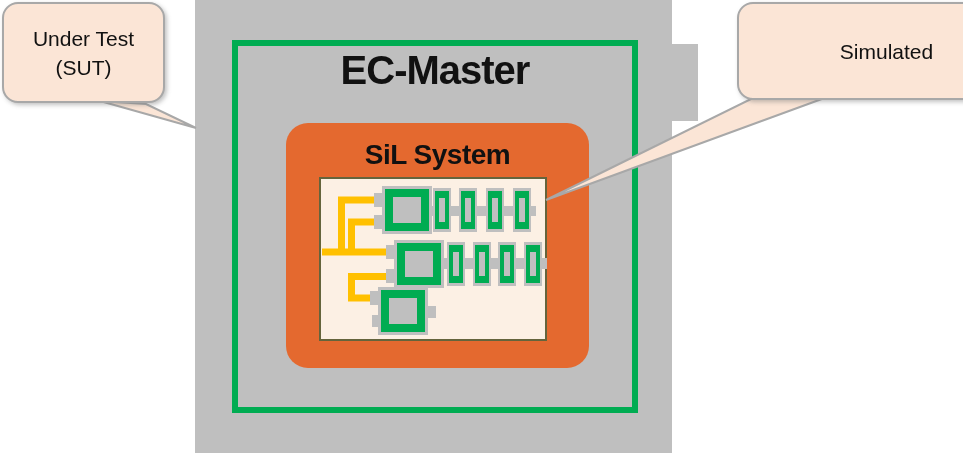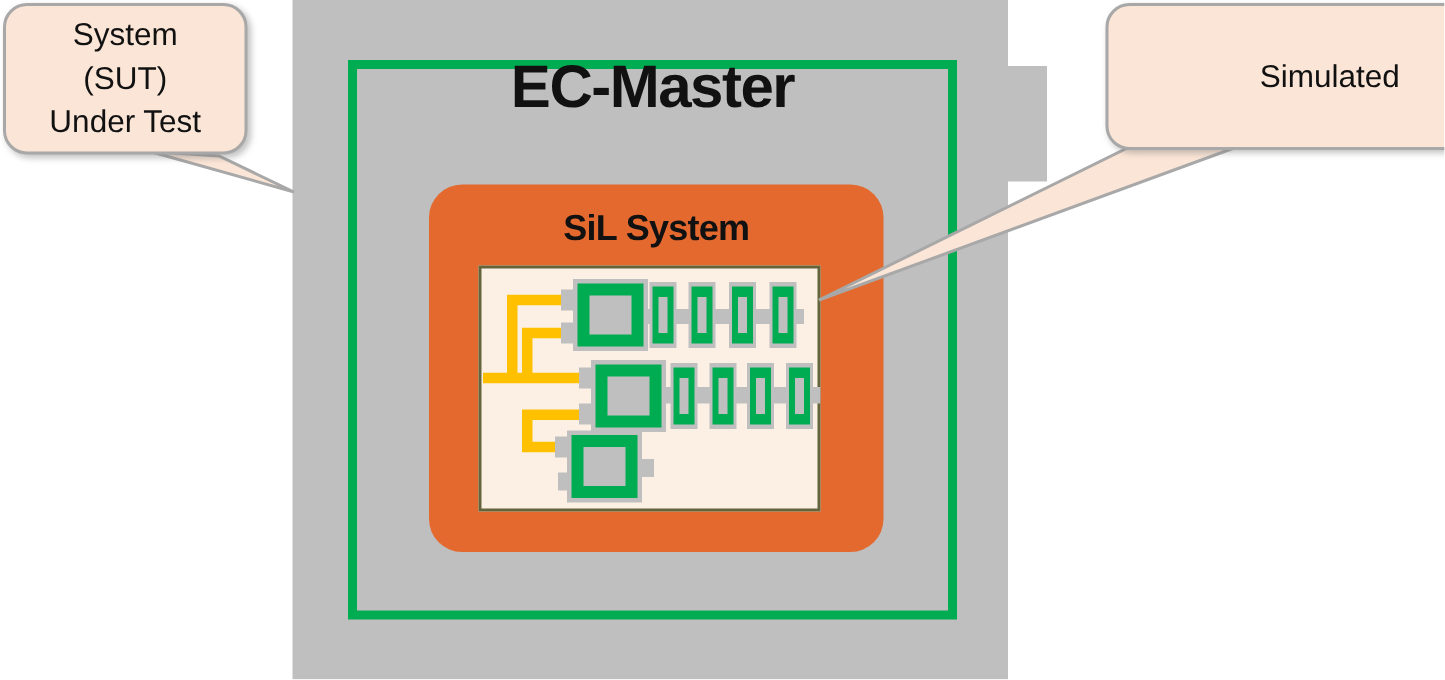--- a/index.html
+++ b/index.html
@@ -6,24 +6,24 @@
   .canvas{
     position:relative;width:963px;height:453px;background:#ffffff;overflow:hidden;
     font-family:"Liberation Sans", sans-serif;color:#1a1a1a;
   }
   .abs{position:absolute;}
   
   .gray-box{left:195px;top:0;width:477px;height:453px;background:#BFBFBF;}
   .right-tab{left:672px;top:44px;width:26px;height:77px;background:#BFBFBF;}
   
   .green-frame{left:232px;top:40px;width:394px;height:361px;border:6px solid #00AC52;background:transparent;}
-  .ec-master-title{left:232px;top:36px;width:406px;text-align:center;font-size:40px;font-weight:bold;letter-spacing:-1px;color:#111;}
+  .ec-master-title{left:232px;top:48px;width:406px;text-align:center;font-size:40px;font-weight:bold;letter-spacing:-1px;color:#111;}
   
   .orange-box{left:286px;top:123px;width:303px;height:245px;background:#E4692F;border-radius:22px;}
-  .sil-title{left:286px;top:139px;width:303px;text-align:center;font-size:24px;font-weight:bold;letter-spacing:-0.5px;color:#111;}
+  .sil-title{left:286px;top:139px;width:303px;text-align:center;font-size:28px;font-weight:bold;letter-spacing:-0.5px;color:#111;}
   
   .panel{left:319px;top:177px;width:224px;height:160px;background:#FCF0E4;border:2px solid #64643C;}
   .panel-svg{left:319px;top:177px;width:228px;height:164px;}
   
   .bubble{background:#FBE5D6;border:2px solid #A8A8A8;border-radius:16px;box-shadow:2px 2px 4px rgba(120,120,120,0.45);
           display:flex;flex-direction:column;justify-content:center;text-align:center;
           font-size:21px;line-height:29px;color:#111;}
   .bubble-left{left:2px;top:2px;width:159px;height:97px;}
   .bubble-right{left:737px;top:2px;width:219px;height:94px;padding-left:38px;}
   .tails-svg{left:0;top:0;width:963px;height:453px;pointer-events:none;}
@@ -103,21 +103,20 @@
       <rect x="211" y="75" width="6" height="24"></rect>
     </g>
   </svg>
 
   <svg class="abs tails-svg" viewBox="0 0 963 453">
     <polygon points="100,101 146,104 196,128" stroke-width="2" stroke="#A8A8A8" fill="#FBE5D6"></polygon>
     <polygon points="757,96 830,96 546,200" stroke-width="2" stroke="#A8A8A8" fill="#FBE5D6"></polygon>
   </svg>
 
   <div class="abs bubble bubble-left">
-    <div>System</div>
+    <div>Under Test</div>
     <div>(SUT)</div>
-    <div>Under Test</div>
   </div>
   <div class="abs bubble bubble-right">
     <div>Simulated</div>
   </div>
 
 </div>
 
 </body></html>

